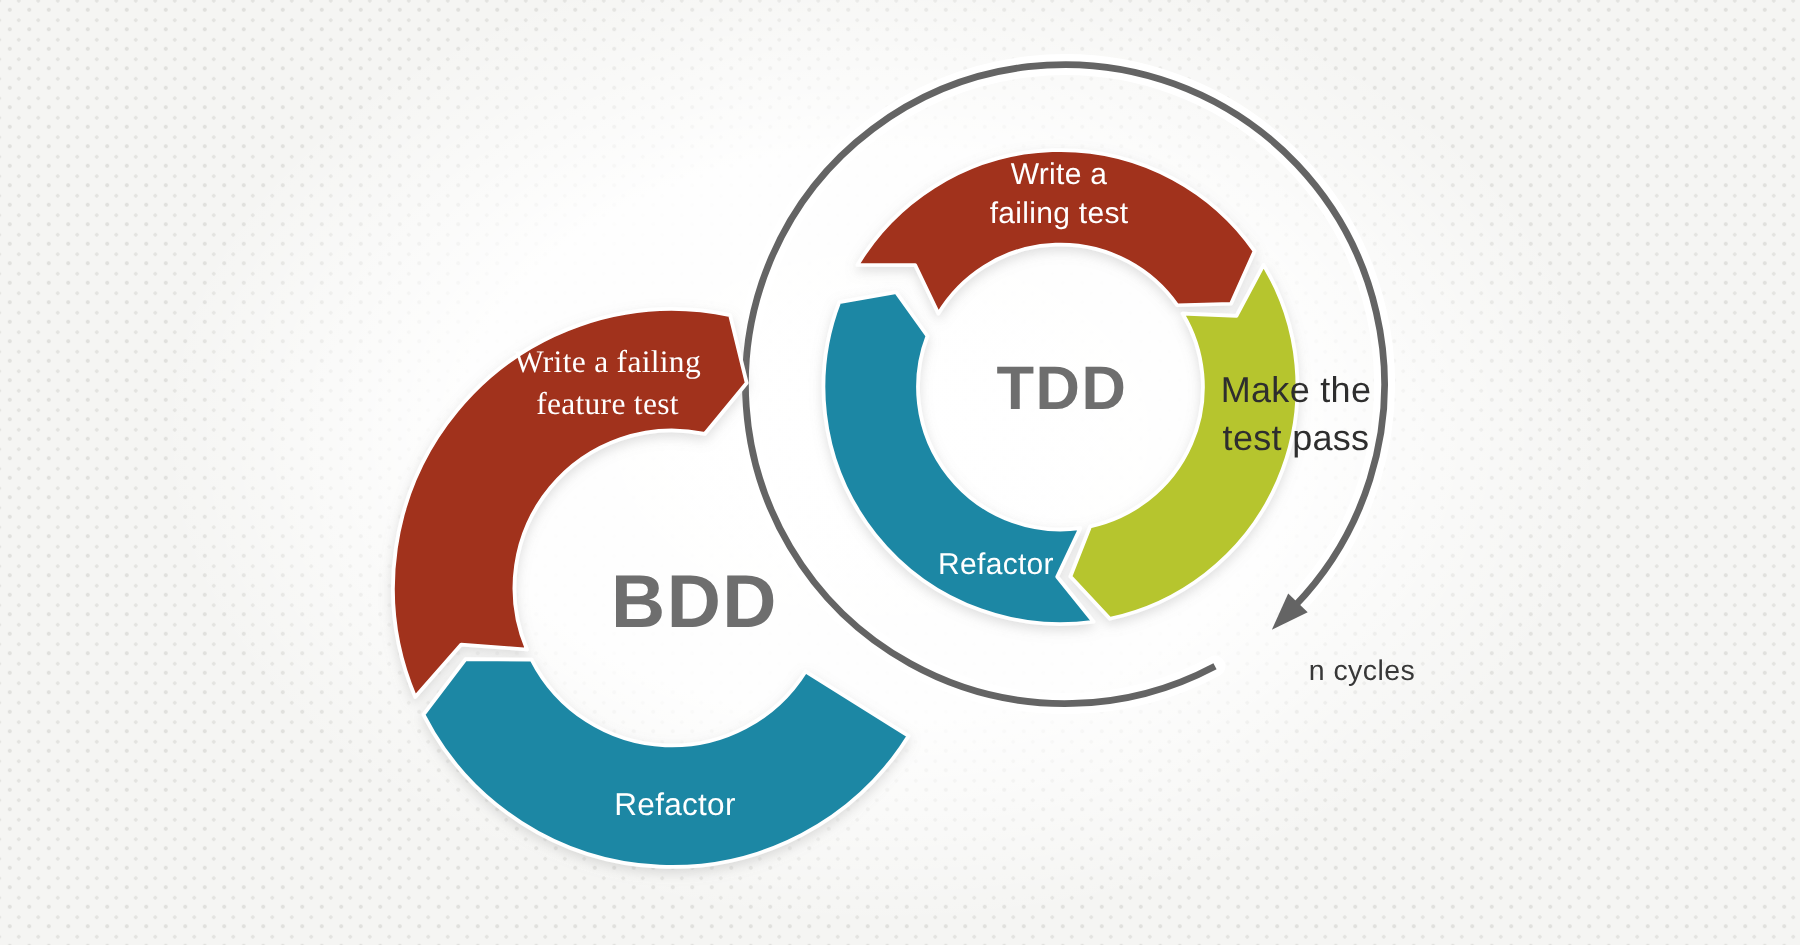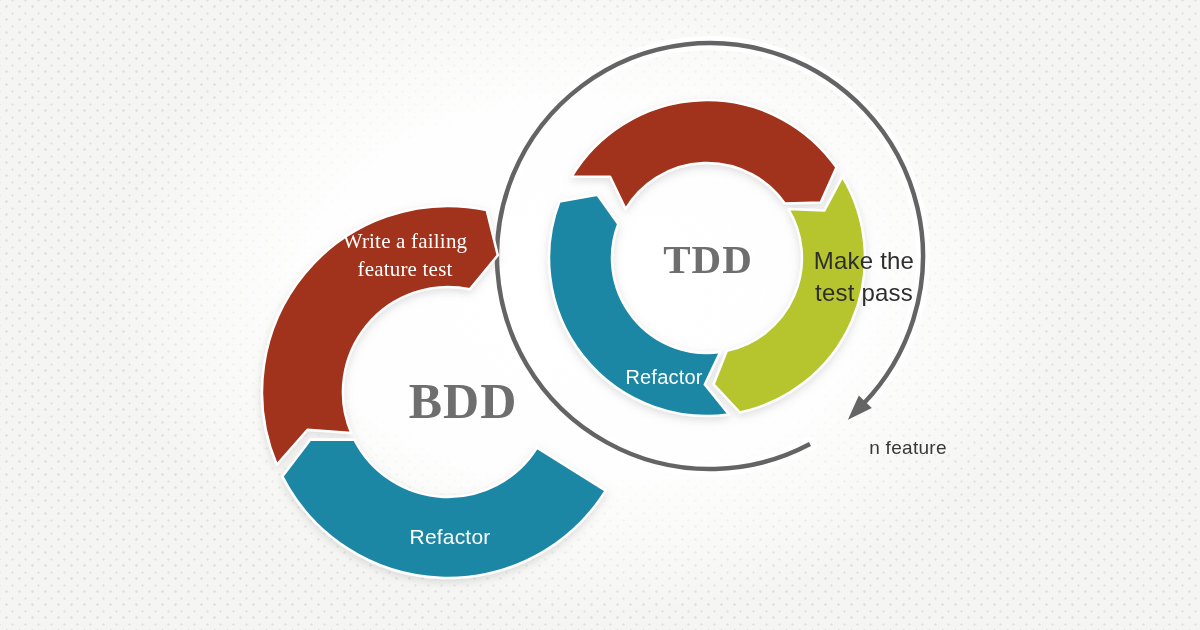--- a/index.html
+++ b/index.html
@@ -17,21 +17,21 @@
     background-size:auto,13px 13px,13px 13px;
     background-position:0 0,0 0,6px 7px;
   }
   svg.diagram{position:absolute;left:0;top:0;}
   .lbl{
     position:absolute;transform:translate(-50%,-50%);
     white-space:pre-line;text-align:center;line-height:1.32;letter-spacing:0.2px;
   }
   .lbl-light{color:#ffffff;font-size:20px;}
   .lbl-dark{color:#2e2e2e;font-size:24px;}
-  .ring-title{color:#6e6e6e;font-weight:700;letter-spacing:1px;font-family:Liberation Serif, serif;}
+  .ring-title{color:#6e6e6e;font-weight:700;letter-spacing:1px;}
   .title-tdd{left:708px;top:259px;font-size:41px;}
   .title-bdd{left:463px;top:401px;font-size:50px;}
   .lbl-tdd-red{left:706px;top:130px;}
   .lbl-tdd-green{left:864px;top:277px;}
   .lbl-tdd-teal{left:664px;top:377px;}
   .lbl-bdd-red{left:405px;top:256px;font-size:21px;font-family:Liberation Serif, serif;}
   .lbl-bdd-teal{left:450px;top:537px;font-size:21px;}
   .lbl-ncycles{left:908px;top:448px;font-size:19px;color:#383838;letter-spacing:0.3px;}
 </style>
 </head>
@@ -64,18 +64,20 @@
     </g>
   </svg>
 
   <div class="lbl ring-title title-bdd">BDD</div>
   <div class="lbl ring-title title-tdd">TDD</div>
 
   <div class="lbl lbl-light lbl-bdd-red">Write a failing
 feature test</div>
   <div class="lbl lbl-light lbl-bdd-teal">Refactor</div>
 
+  <div class="lbl lbl-light lbl-tdd-red">Write a
+failing test</div>
   <div class="lbl lbl-dark lbl-tdd-green">Make the
 test pass</div>
   <div class="lbl lbl-light lbl-tdd-teal">Refactor</div>
 
-  <div class="lbl lbl-ncycles">n feature</div>
+  <div class="lbl lbl-ncycles">n cycles</div>
 </div>
 
 </body></html>

